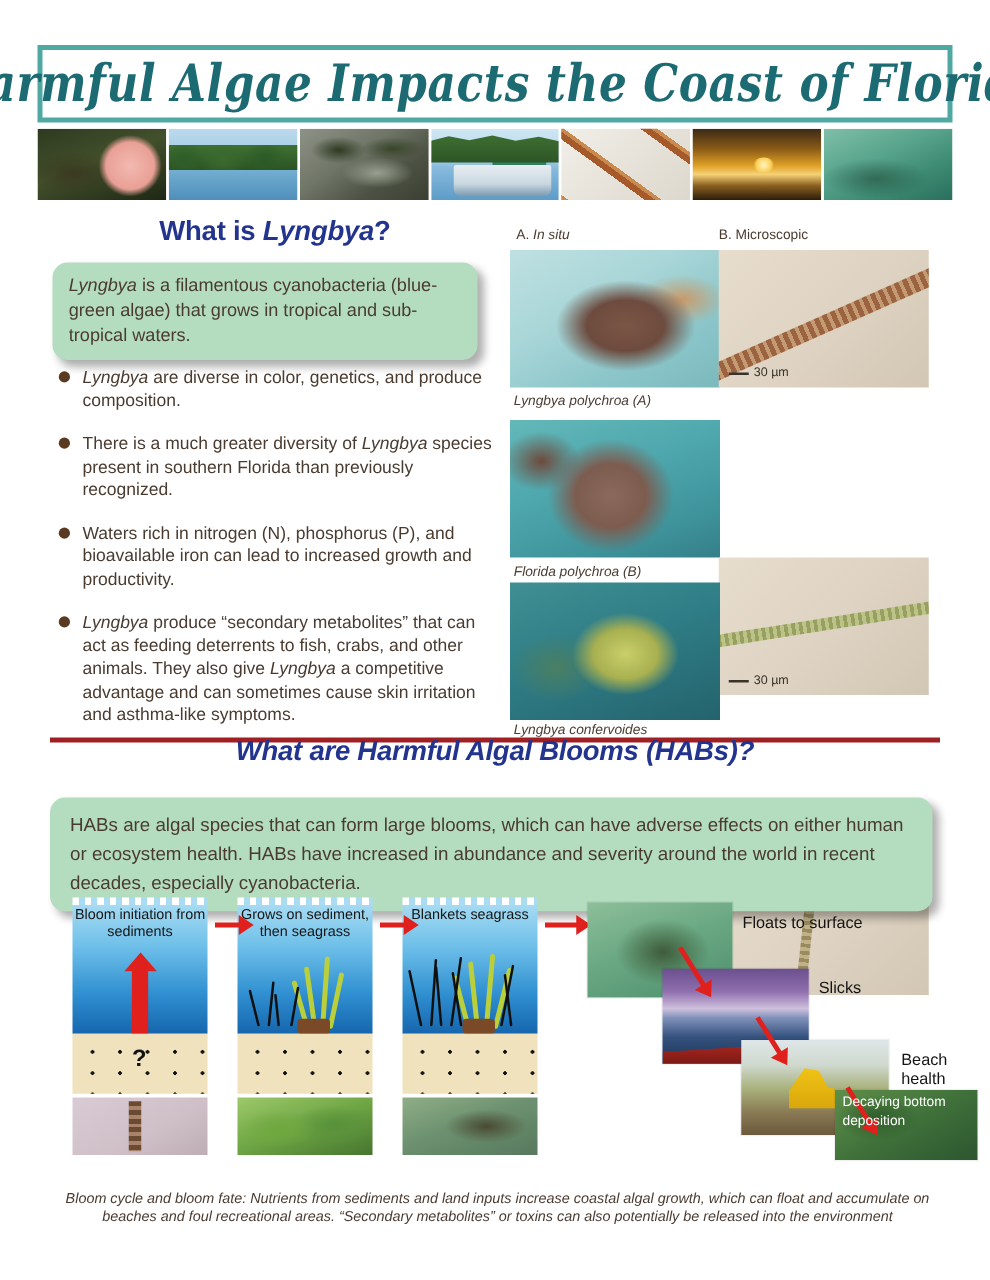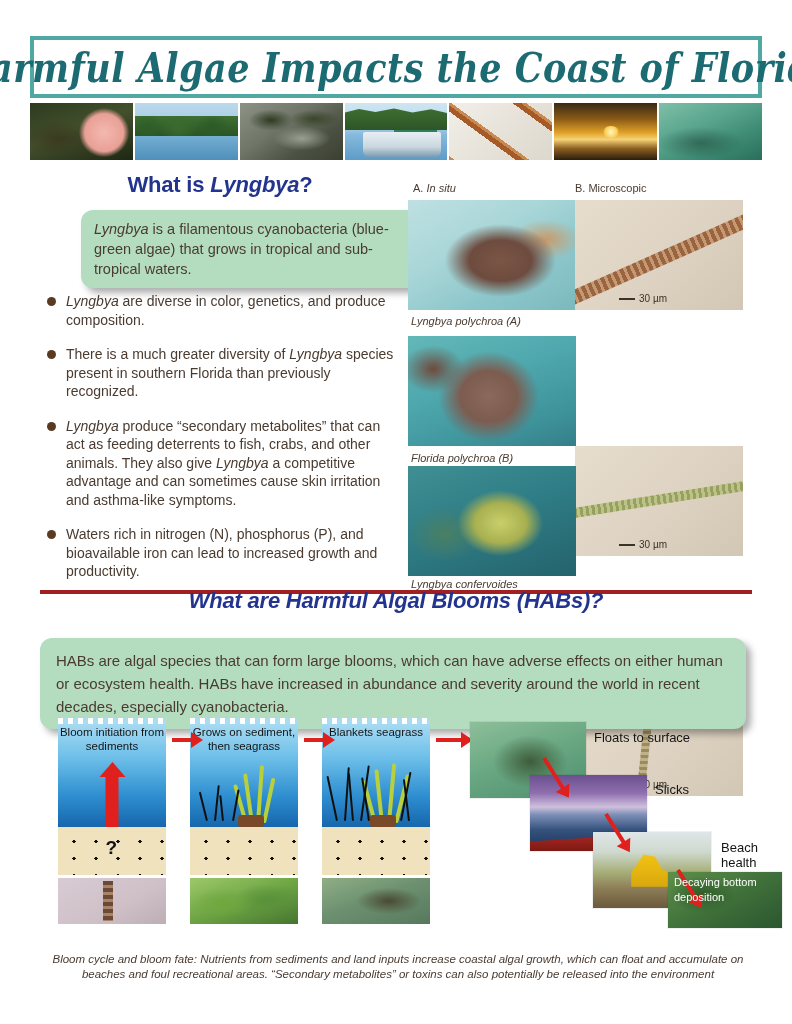--- a/index.html
+++ b/index.html
@@ -76,21 +76,21 @@
             font-size:22px;letter-spacing:-.2px;}
   #h-lyngbya{left:60px;top:172px;width:320px;}
   #h-habs{left:30px;top:588px;width:732px;font-style:italic;}
   .sec-head em{font-style:italic;}
 
   
   .green-box{position:absolute;background:#b4ddc0;border-radius:12px;
              box-shadow:5px 5px 7px rgba(0,0,0,.32);
              color:#4a3b30;box-sizing:border-box;}
   #gb-lyngbya{left:42px;top:210px;width:340px;padding:9px 13px;
-              font-size:14.5px;line-height:20px;margin-left:39px;}
+              font-size:14.5px;line-height:20px;}
   #gb-habs{left:40px;top:638px;width:706px;padding:11px 16px;
            font-size:15px;line-height:23px;}
   .green-box em{font-style:italic;}
 
   
   #bullets{position:absolute;left:42px;top:292px;width:360px;}
   .bullet{position:relative;padding-left:24px;margin-bottom:16px;
           font-size:14px;line-height:18.5px;color:#4a3b30;}
   .bullet .dot{position:absolute;left:5px;top:5px;width:9px;height:9px;
                border-radius:50%;background:#5b3a22;}
@@ -130,21 +130,21 @@
   .mc1 .fil{left:-12%;top:46%;width:128%;height:13%;
             transform:rotate(-24deg);transform-origin:50% 50%;
             background:repeating-linear-gradient(90deg,#9c6341 0 4px,#c39a72 4px 7px);}
   .mc2 .fil{left:-12%;top:44%;width:128%;height:9%;
             transform:rotate(-9deg);transform-origin:50% 50%;
             background:repeating-linear-gradient(90deg,#97a05e 0 3px,#bcc389 3px 6px);}
   .mc3 .fil{left:40%;top:-14%;width:5%;height:128%;
             transform:rotate(6deg);transform-origin:50% 50%;
             background:repeating-linear-gradient(180deg,#9a8b5e 0 3px,#c0b189 3px 6px);}
   .scale{position:absolute;left:8px;bottom:6px;font-size:10px;color:#3a332a;
-         display:flex;align-items:center;gap:4px;margin-left:36px;}
+         display:flex;align-items:center;gap:4px;}
   .scale .bar{display:inline-block;width:16px;height:2px;background:#3a332a;}
 
   
   .divider{position:absolute;left:40px;top:590px;width:712px;height:4px;background:#a01f22;}
 
   
   #cycle{position:absolute;left:40px;top:722px;width:712px;height:220px;}
 
   .col{position:absolute;width:108px;}
   .col.c1{left:18px;} .col.c2{left:150px;} .col.c3{left:282px;}
@@ -281,26 +281,26 @@
     <em>Lyngbya</em><span> are diverse in color, genetics, and produce composition.</span>
   </div>
 
   <div class="bullet">
     <span class="dot"></span>
     <span>There is a much greater diversity of </span><em>Lyngbya</em><span> species present in southern Florida than previously recognized.</span>
   </div>
 
   <div class="bullet">
     <span class="dot"></span>
-    <em>Lyngbya</em><span> produce “secondary metabolites” that can act as feeding deterrents to fish, crabs, and other animals. They also give </span><em>Lyngbya</em><span> a competitive advantage and can  sometimes cause skin irritation and asthma-like symptoms.</span>
+    <span>Waters rich in nitrogen (N), phosphorus (P), and bioavailable iron can lead to increased growth and productivity.</span>
   </div>
 
   <div class="bullet">
     <span class="dot"></span>
-    <span>Waters rich in nitrogen (N), phosphorus (P), and bioavailable iron can lead to increased growth and productivity.</span>
+    <em>Lyngbya</em><span> produce “secondary metabolites” that can act as feeding deterrents to fish, crabs, and other animals. They also give </span><em>Lyngbya</em><span> a competitive advantage and can  sometimes cause skin irritation and asthma-like symptoms.</span>
   </div>
 
 </div>
 
 <div class="fig-label" id="lab-a">
   <span>A. </span><em>In situ</em>
 </div>
 <div class="fig-label" id="lab-b">B. Microscopic</div>
 
 <div class="fig insitu row1 is1"></div>

